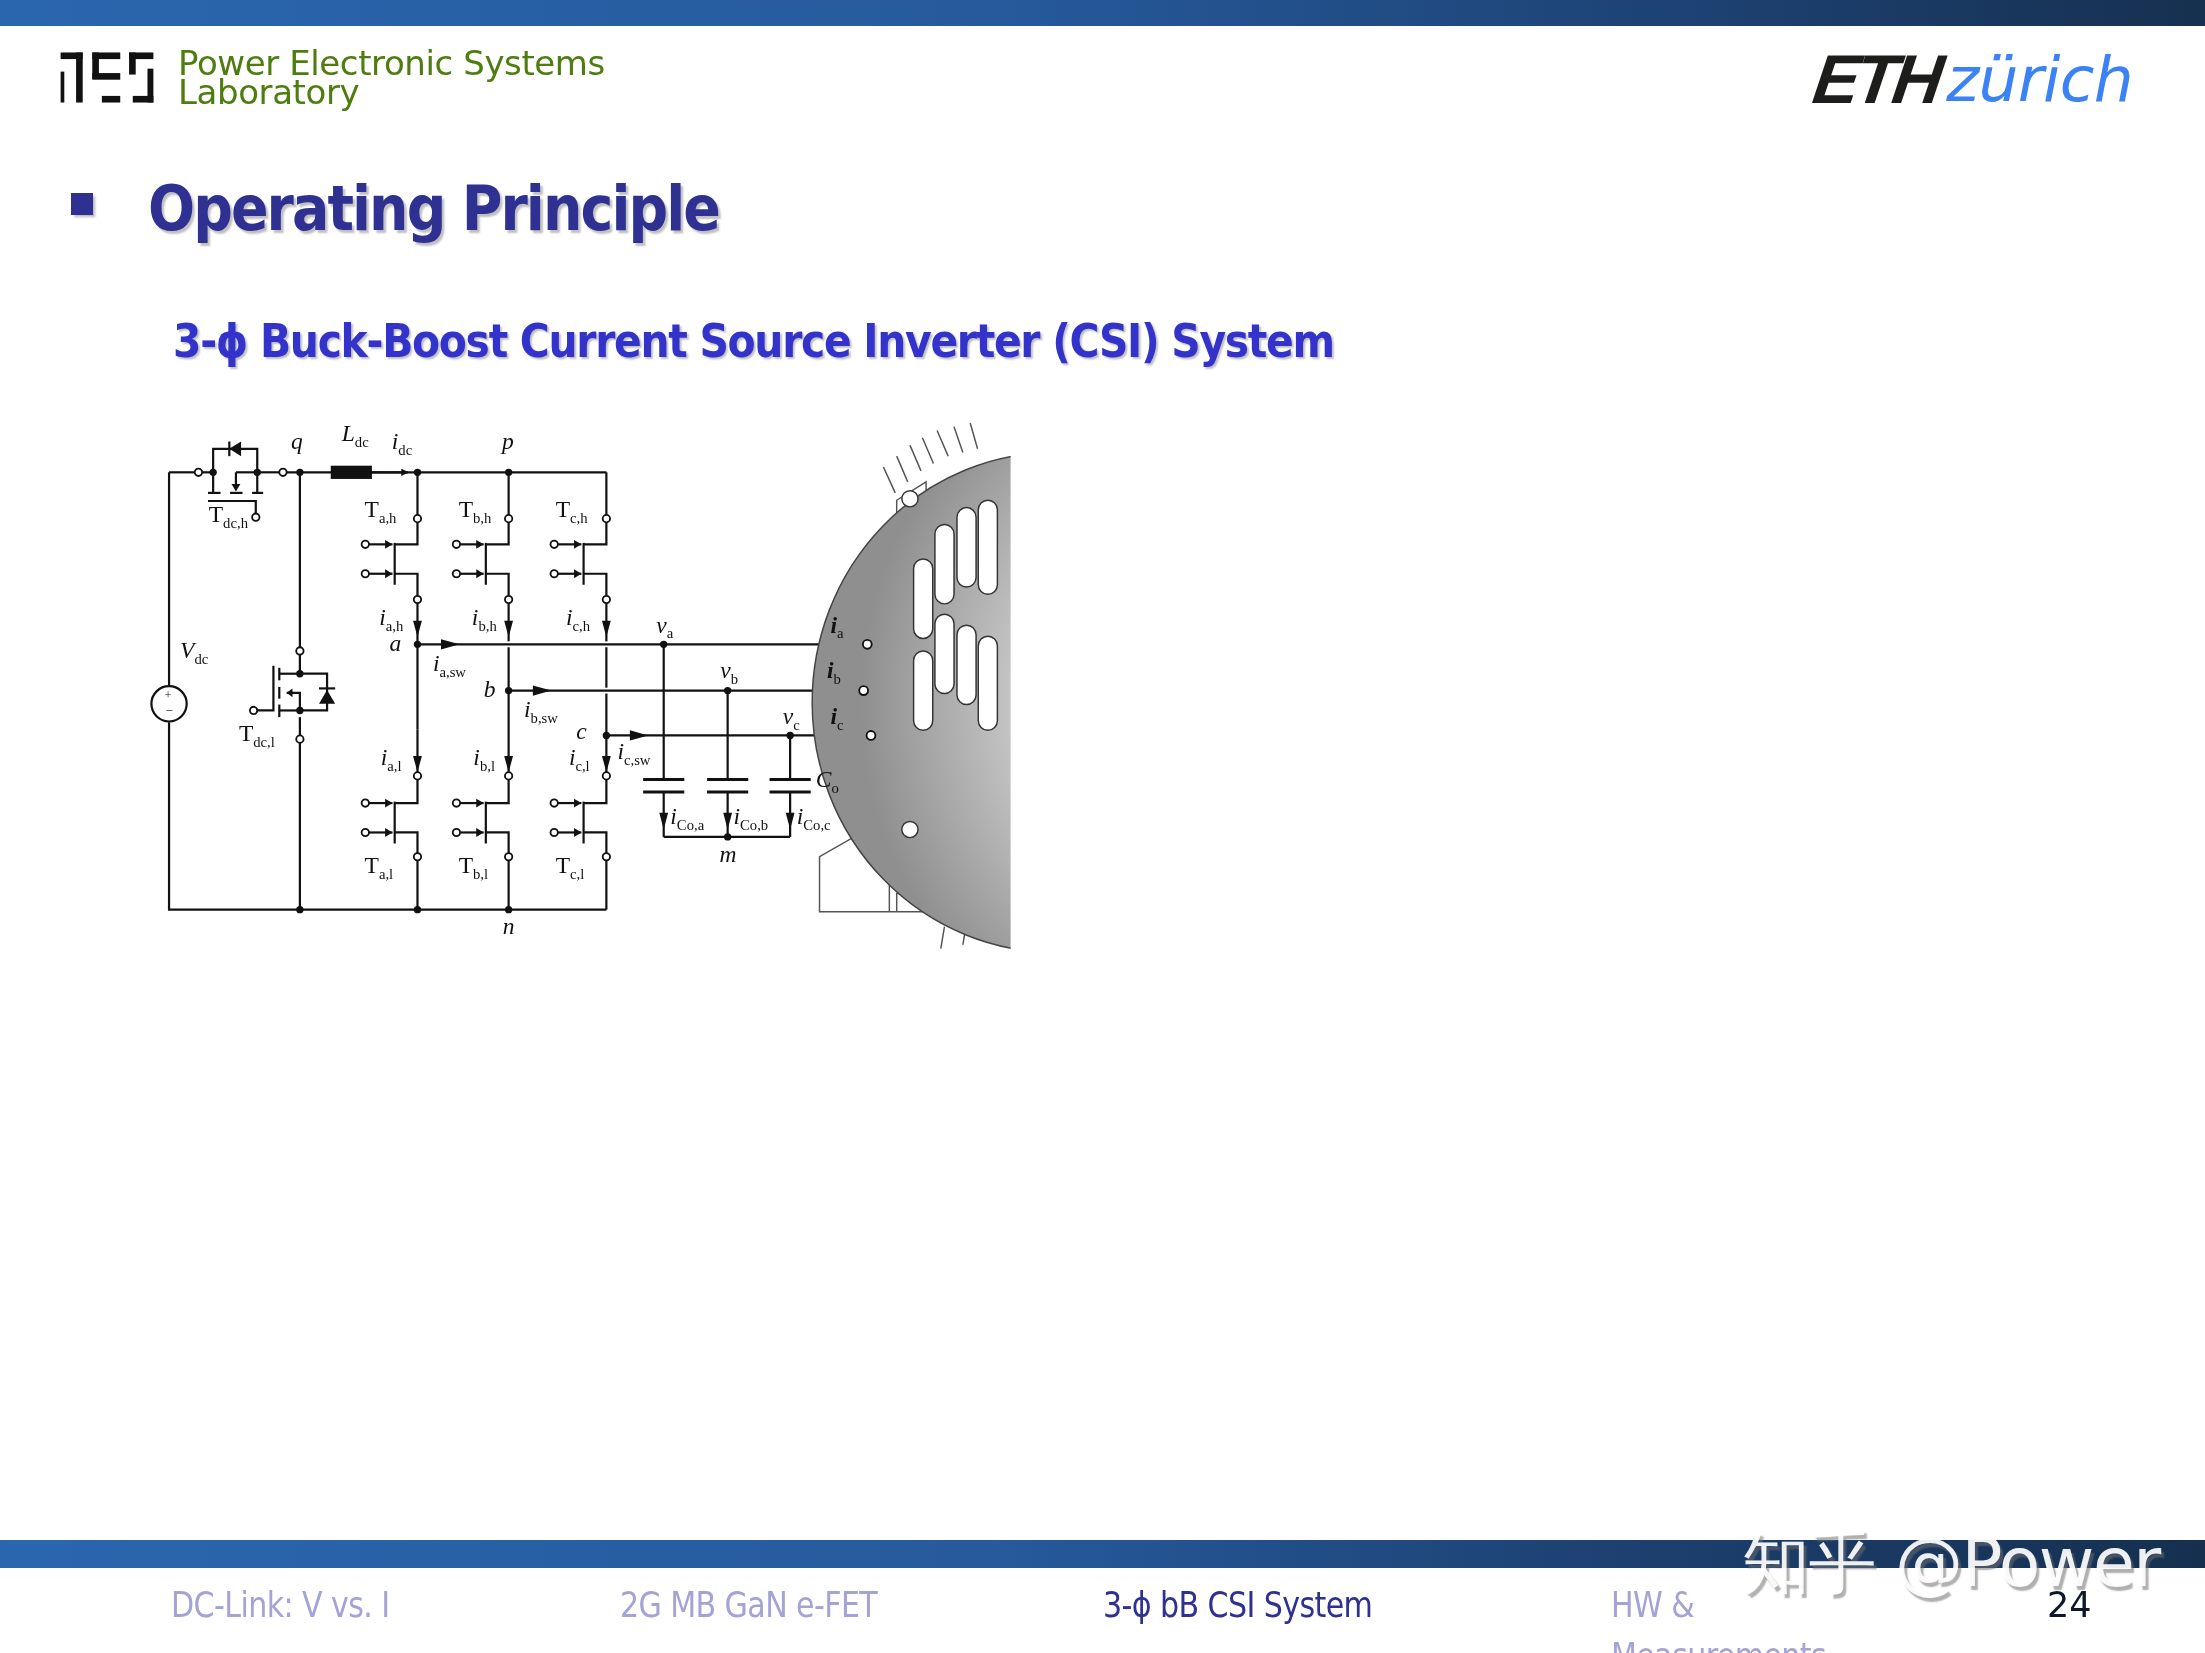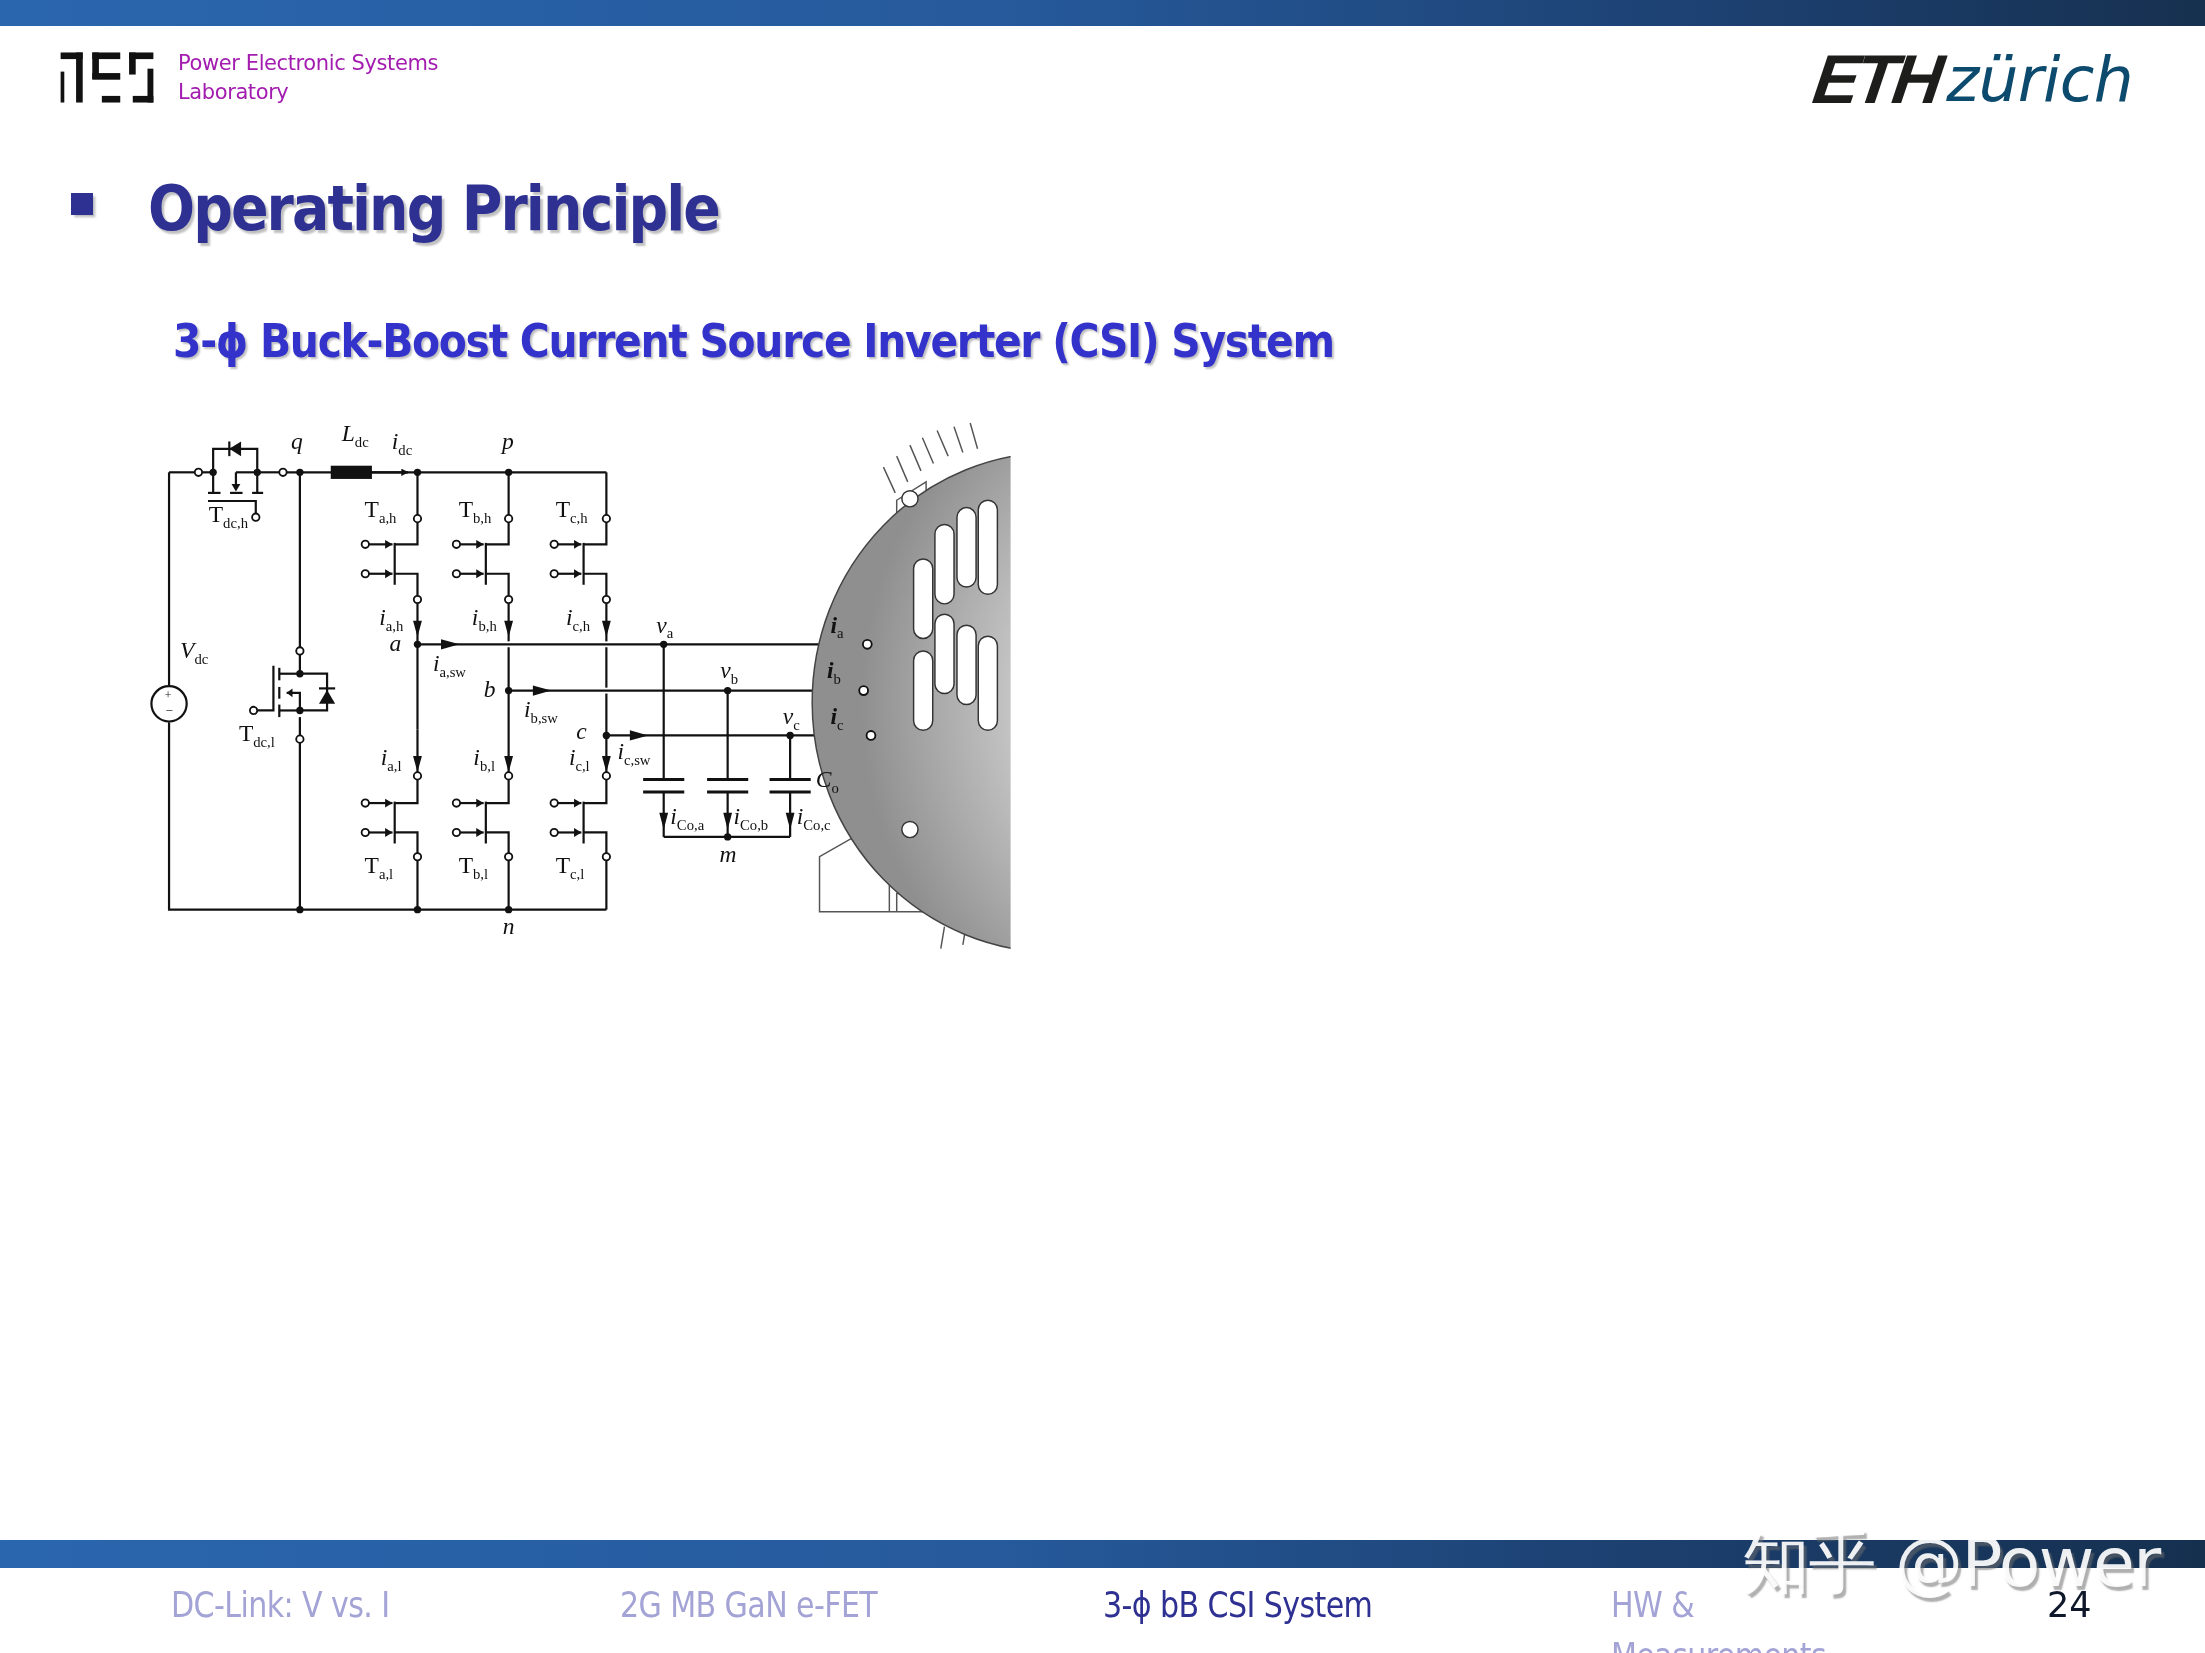--- a/index.html
+++ b/index.html
@@ -2,27 +2,27 @@
 <html style="font-size:11.8px"><head>
 <meta charset="utf-8">
 <style>
   html, body { margin: 0; padding: 0; background: #ffffff; }
   body { width: 2205px; height: 1654px; position: relative; overflow: hidden;
          font-family: "DejaVu Sans", sans-serif; }
   .top-bar { position: absolute; left: 0; top: 0; width: 2205px; height: 26px;
              background: linear-gradient(90deg, #2a66ae 0%, #265a9c 45%, #1c3f6e 80%, #16304f 100%); }
   .pes-logo { position: absolute; left: 59px; top: 51px; width: 96px; height: 53px; }
   .pes-text { position: absolute; left: 178px; top: 49px; font-family: "DejaVu Sans", sans-serif;
-              font-size: 21px; line-height: 29px; color: #a21caf; letter-spacing: -0.4px; }
+              font-size: 34px; line-height: 29px; color: #4d7c0f; letter-spacing: -0.4px; }
   .pes-text span { display: block; }
   .eth-logo { position: absolute; left: 1814px; top: 50px; height: 59px; display: flex; align-items: flex-end; }
   .eth-eth { font-family: "Liberation Sans", sans-serif; font-weight: bold; font-style: italic;
              font-size: 69px; line-height: 59px; color: #1d1d1b; letter-spacing: -4.4px; transform: skewX(-8deg); }
   .eth-zurich { font-family: "DejaVu Sans", sans-serif; font-style: italic; font-size: 63px;
-                line-height: 59px; color: #0c4a6e; margin-left: 7.4px; letter-spacing: -0.7px; text-align: center; }
+                line-height: 59px; color: #3b82f6; margin-left: 7.4px; letter-spacing: -0.7px; text-align: center; }
   .bullet { position: absolute; left: 71px; top: 193px; width: 22px; height: 22px; background: #2e3192;
             box-shadow: 2.9px 2.9px 2.2px rgba(0,0,0,0.25); }
   .title { position: absolute; left: 148px; top: 168px; font-family: "DejaVu Sans", sans-serif;
            font-weight: bold; font-size: 63px; line-height: 81px; color: #2e3192;
            text-shadow: 2.9px 2.9px 2.2px rgba(0,0,0,0.25); letter-spacing: -2.2px; transform: scaleX(0.88); transform-origin: left; }
   .subtitle { position: absolute; left: 173px; top: 310px; font-family: "DejaVu Sans", sans-serif;
               font-weight: bold; font-size: 47px; line-height: 62px; color: #3333cc;
               text-shadow: 2.2px 2.2px 2.2px rgba(0,0,0,0.25); letter-spacing: -1.5px; transform: scaleX(0.87); transform-origin: left; }
   .circuit { position: absolute; left: 147px; top: 412px; width: 882px; height: 544px; }
   .bottom-bar { position: absolute; left: 0; top: 1540px; width: 2205px; height: 28px;

